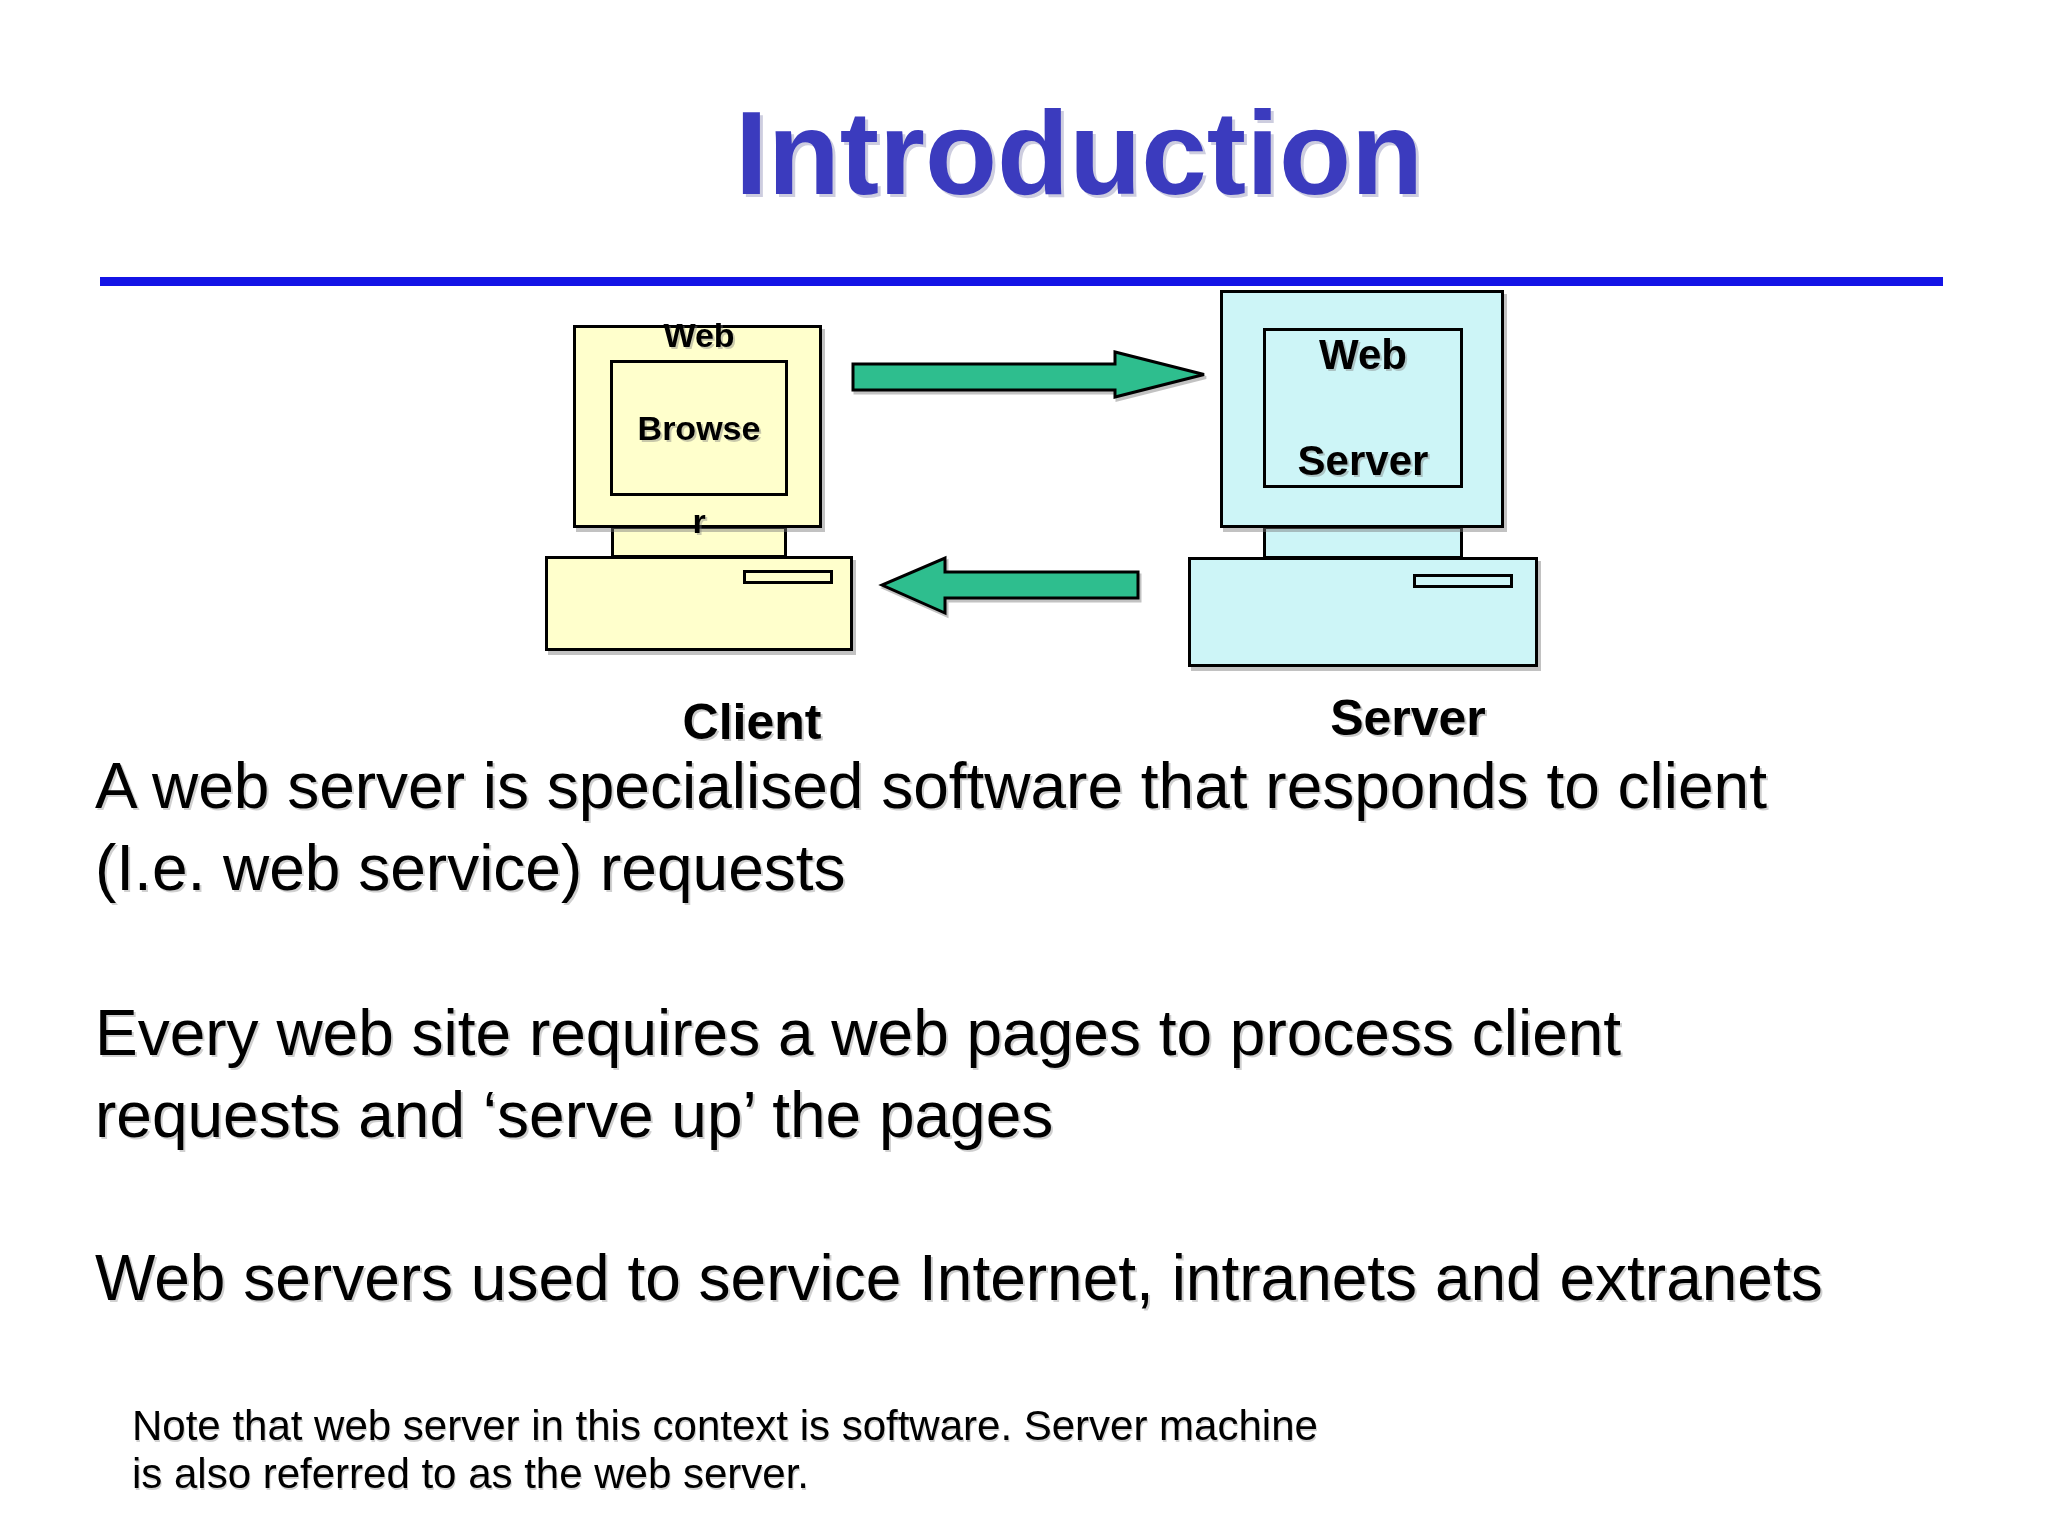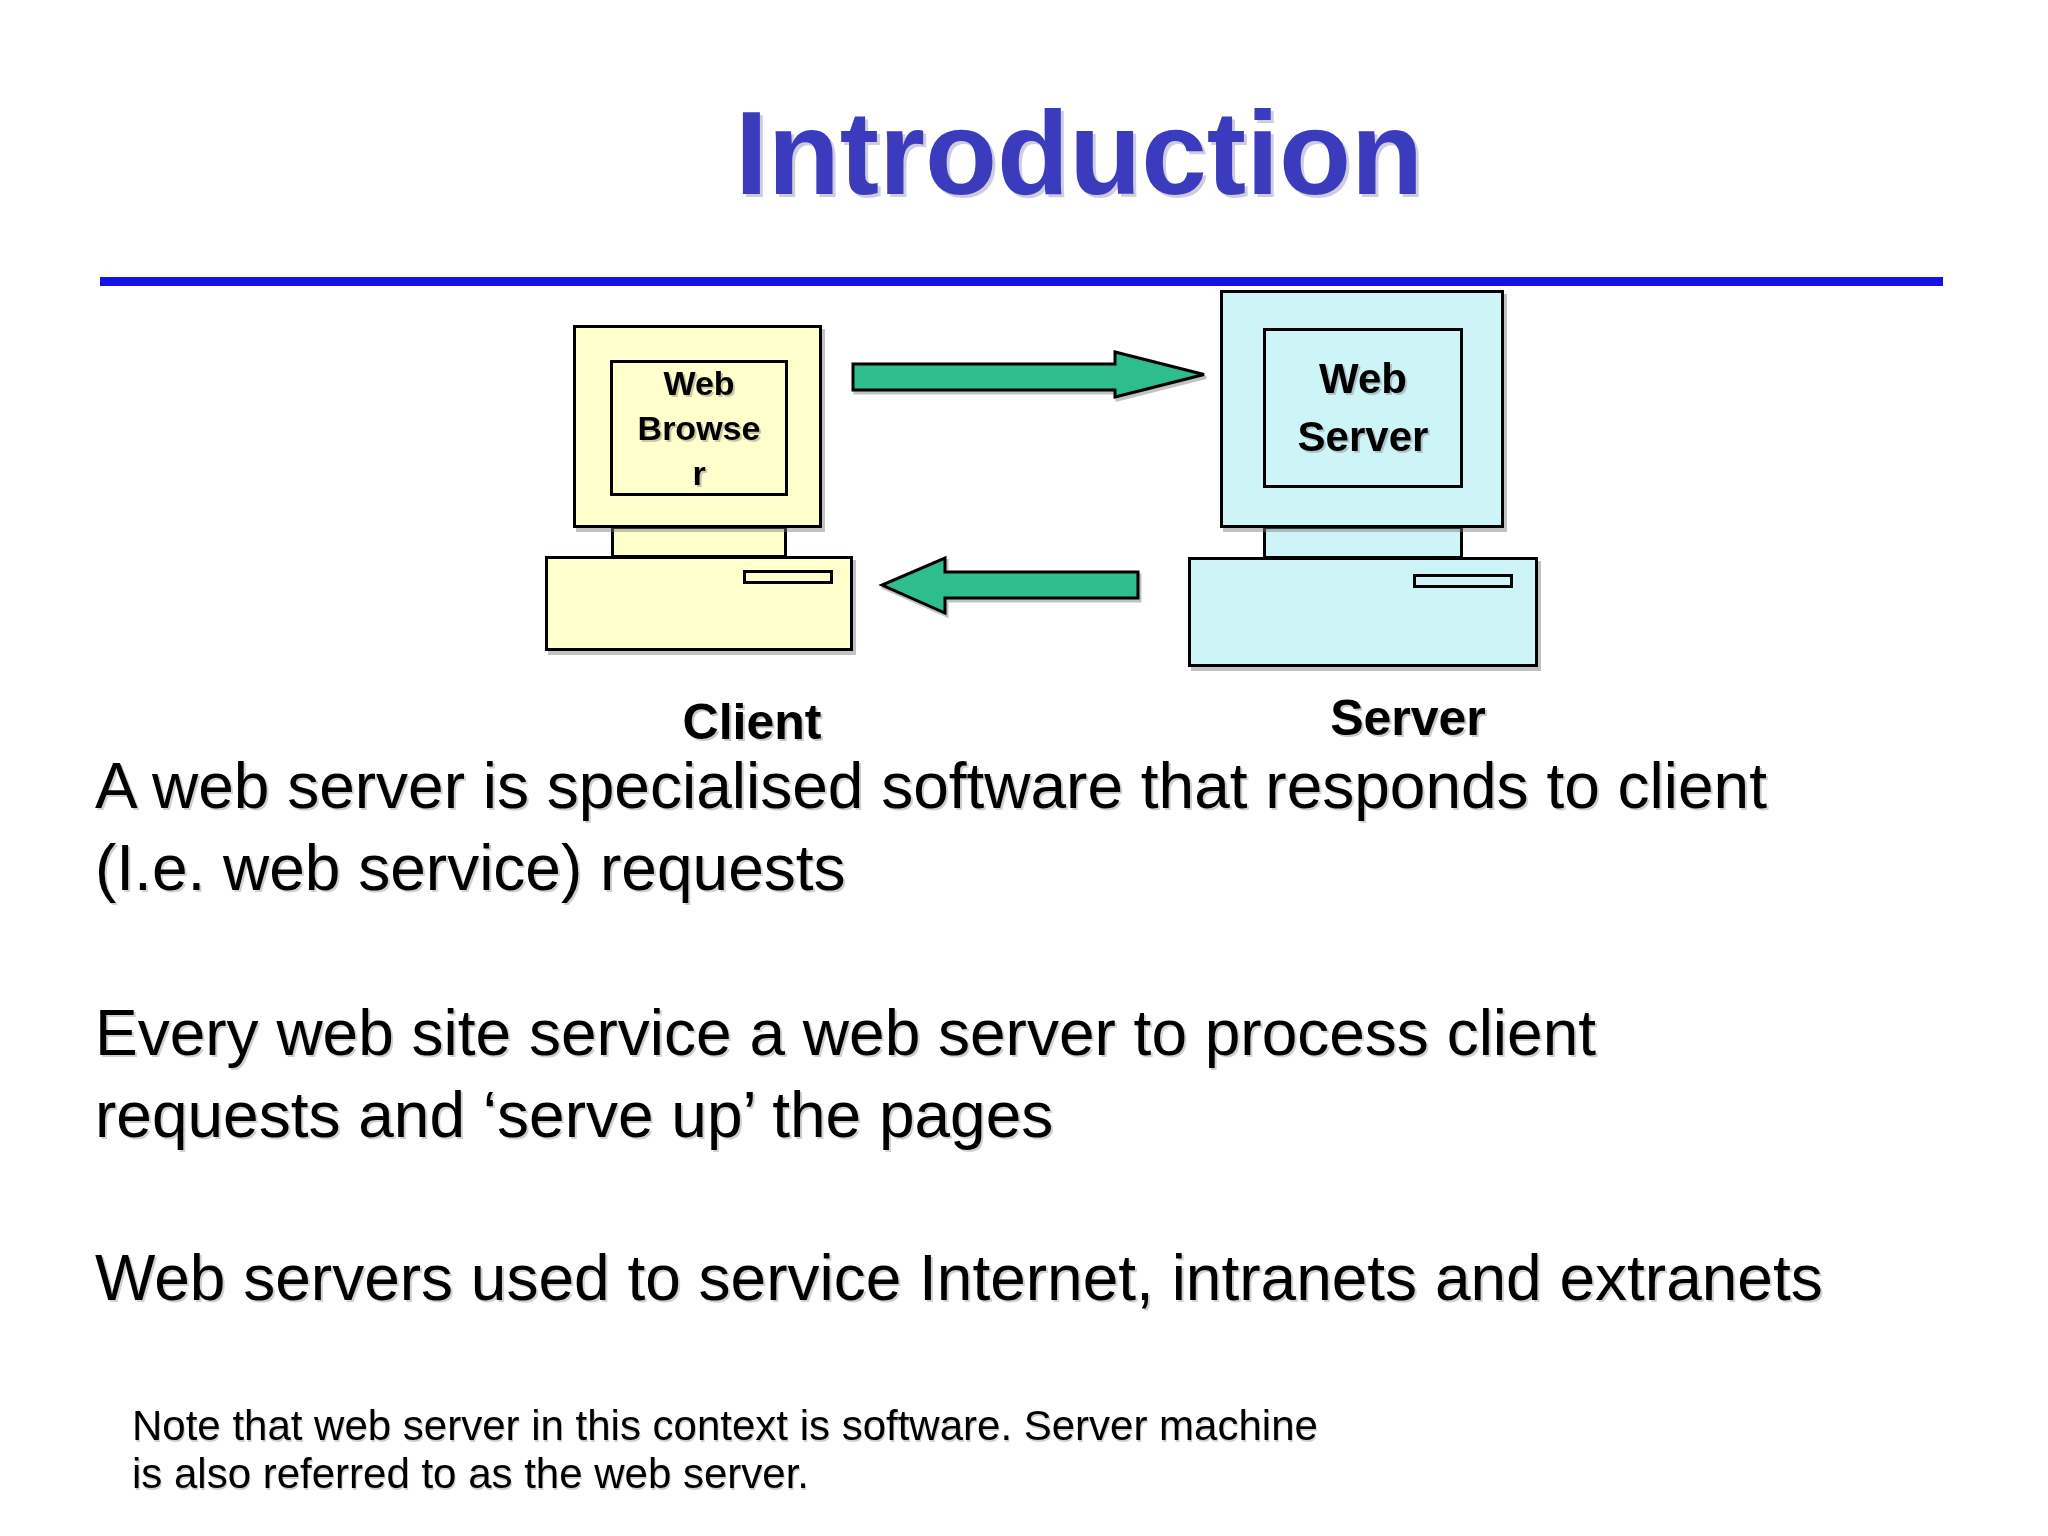--- a/index.html
+++ b/index.html
@@ -21,21 +21,21 @@
     margin:0;text-align:center;font-size:118px;font-weight:bold;line-height:1.15;
     color:var(--title-color);text-shadow:3px 3px 0 rgba(90,90,150,0.30);
   }
   .rule{position:absolute;left:100px;top:277px;width:1843px;height:9px;background:var(--rule-color);}
 
   
   .shape{position:absolute;box-sizing:border-box;border:3px solid var(--outline);}
   .client-fill{background:var(--client-fill);}
   .server-fill{background:var(--server-fill);}
   .shadowed{box-shadow:3px 4px 0 rgba(120,120,120,0.45);}
-  .screen{display:flex;flex-direction:column;align-items:center;justify-content:center;text-align:center;}
+  .screen{display:flex;flex-direction:column;align-items:center;justify-content:center;text-align:center;gap:48px;}
   .screen .scr-line{display:block;font-weight:bold;color:var(--text-color);
     text-shadow:2px 2px 0 rgba(120,120,120,0.40);}
   .client-screen .scr-line{font-size:34px;line-height:45px;}
   .server-screen .scr-line{font-size:42px;line-height:58px;}
   .diagram-label{
     position:absolute;text-align:center;font-weight:bold;font-size:50px;line-height:56px;
     color:var(--text-color);text-shadow:2px 2px 0 rgba(120,120,120,0.40);
   }
   .arrow-svg{position:absolute;filter:drop-shadow(2px 3px 0 rgba(120,120,120,0.45));}
 
@@ -86,21 +86,21 @@
       <polygon points="268,22 75,22 75,8 12,35 75,63 75,48 268,48" style="fill:var(--arrow-fill,#2EBE8E);stroke:#000;stroke-width:3;stroke-linejoin:miter;"></polygon>
     </svg>
   </div>
 
   <div class="para" style="top:745px;">
     <span class="line">A web server is specialised software that responds to client</span>
     <span class="line">(I.e. web service) requests</span>
   </div>
 
   <div class="para" style="top:992px;">
-    <span class="line">Every web site service a web server to process client</span>
+    <span class="line">Every web site requires a web pages to process client</span>
     <span class="line">requests and ‘serve up’ the pages</span>
   </div>
 
   <div class="para" style="top:1237px;">
     <span class="line">Web servers used to service Internet, intranets and extranets</span>
   </div>
 
   <div class="note" style="top:1402px;margin-left:37px;">
     <span class="line">Note that web server in this context is software. Server machine</span>
     <span class="line">is also referred to as the web server.</span>

